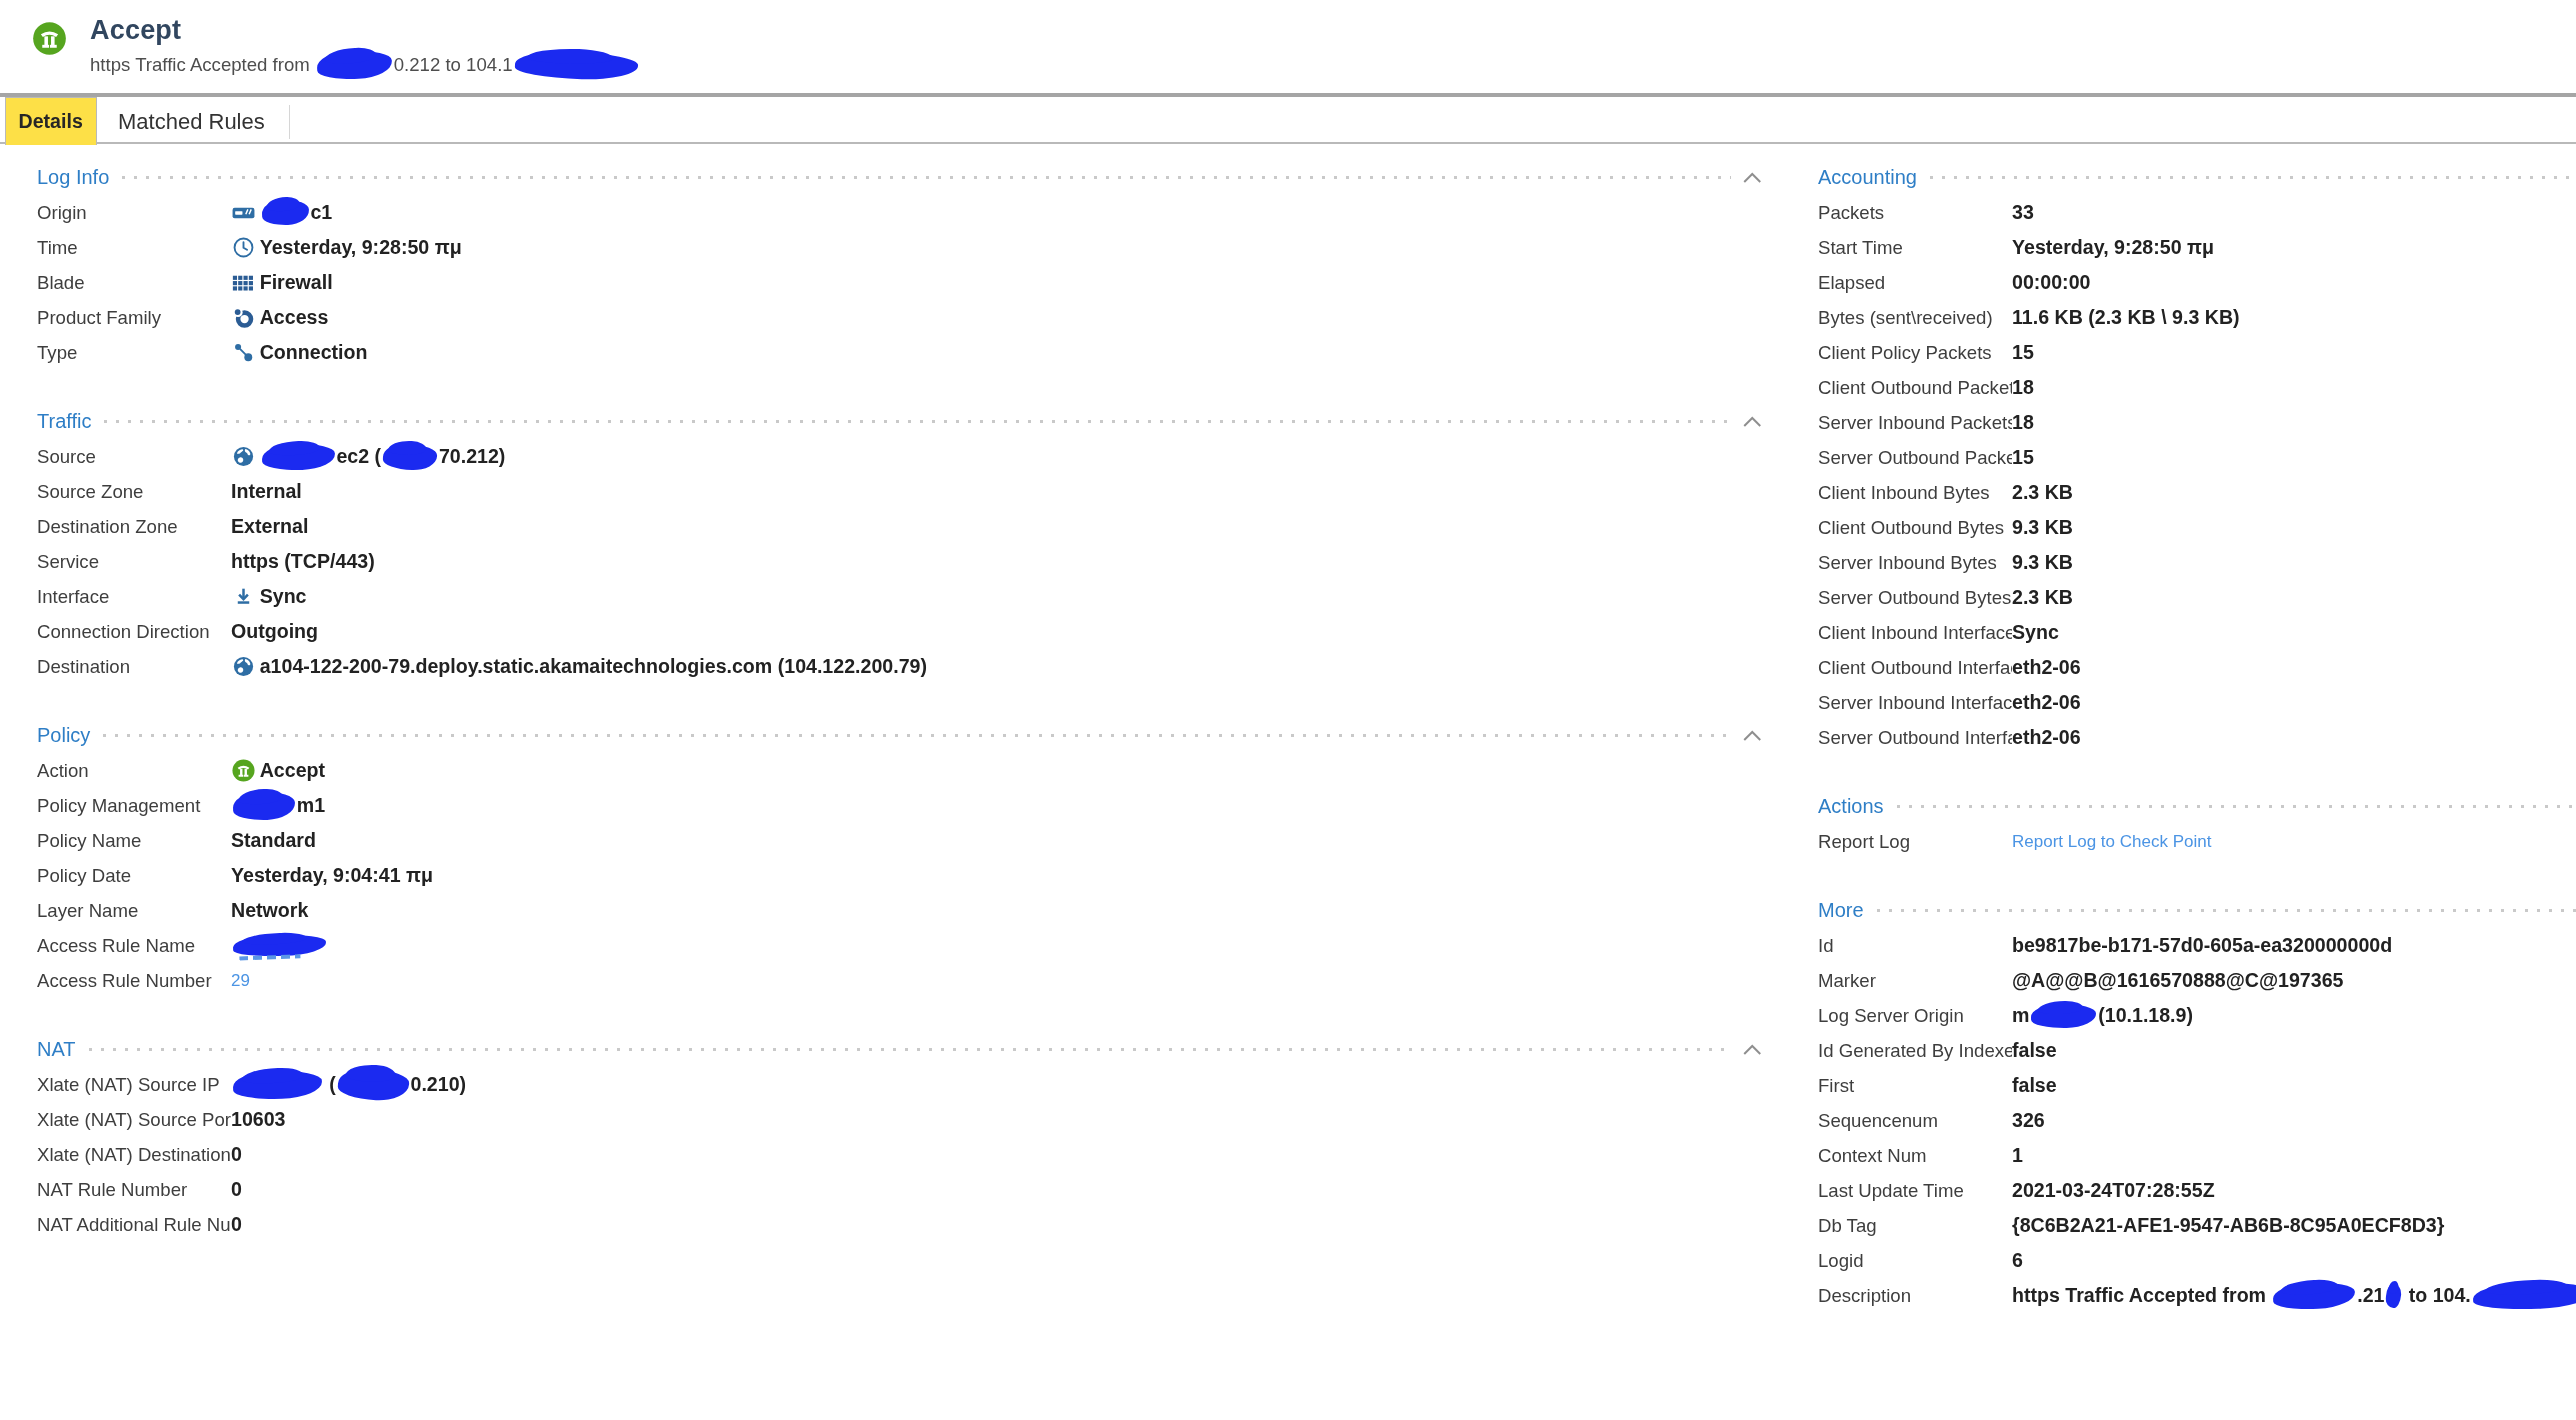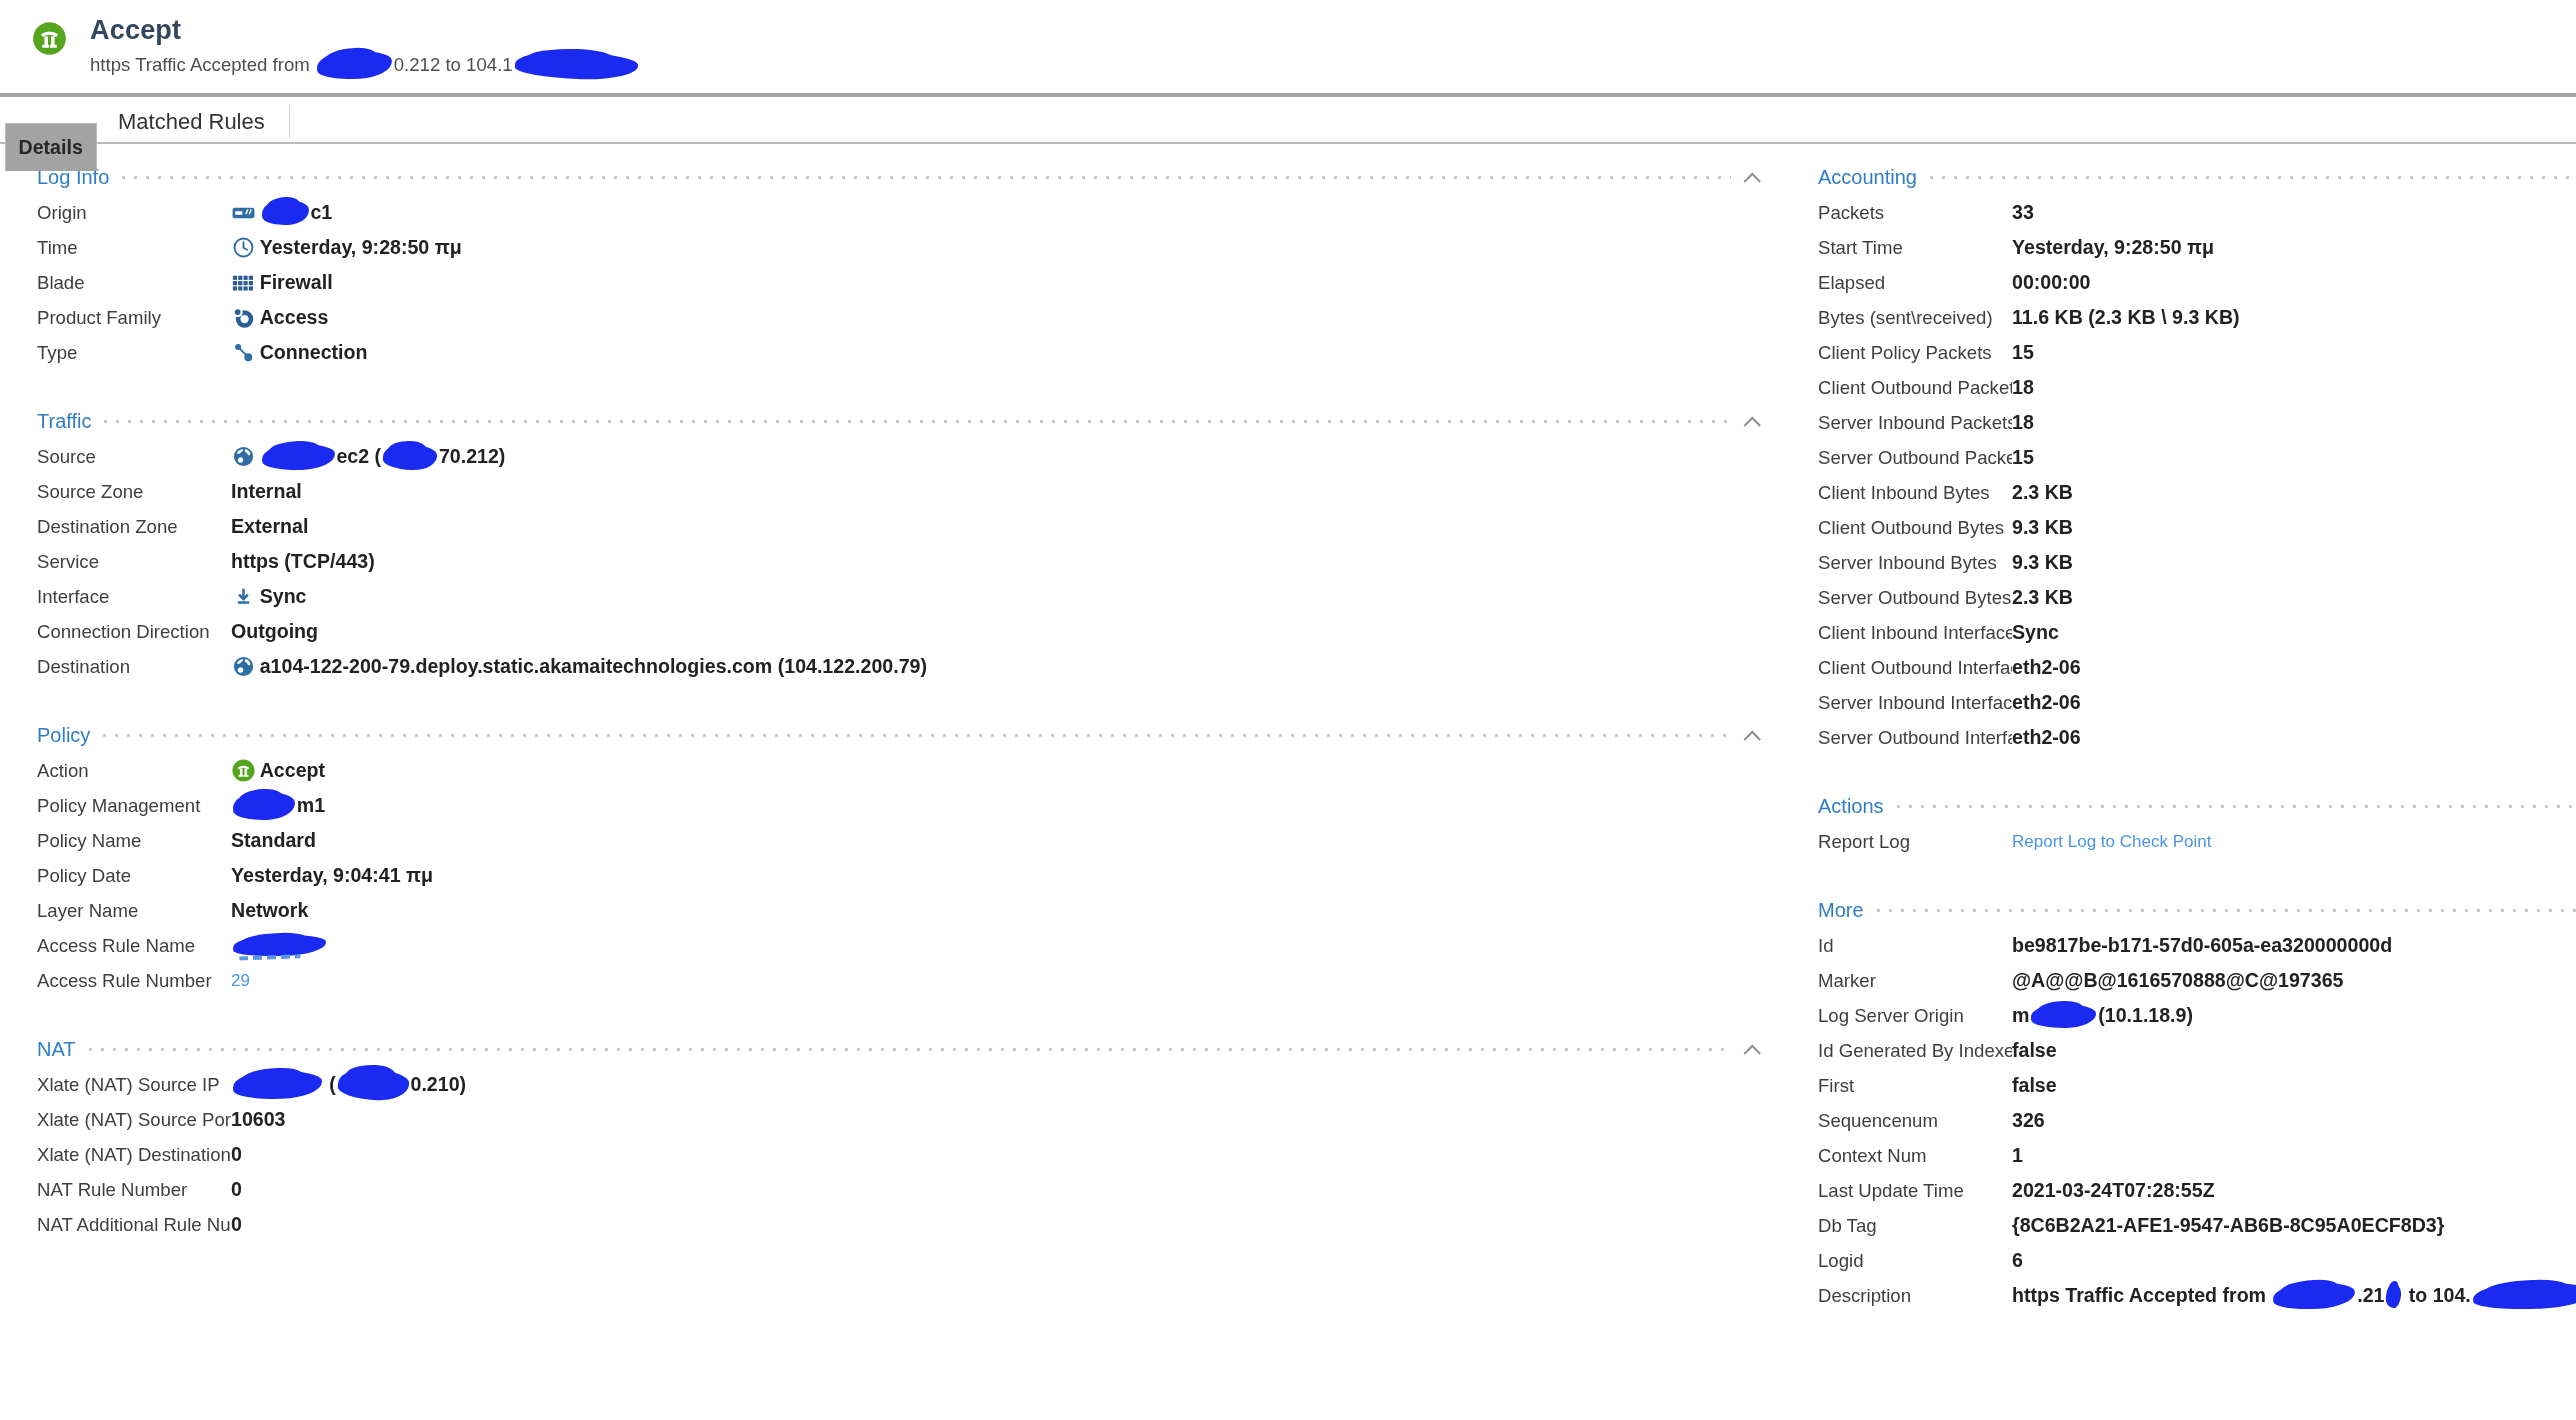--- a/index.html
+++ b/index.html
@@ -9,22 +9,22 @@
   .header{position:relative;height:93px;background:#fff;}
   .hdr-icon{position:absolute;left:31px;top:19.6px;width:37px;height:37px;}
   .hdr-icon svg{width:37px;height:37px;display:block;}
   .hdr-title{position:absolute;left:90px;top:15px;font-size:27px;font-weight:600;color:#31465f;letter-spacing:0.2px;}
   .hdr-sub{position:absolute;left:90px;top:50px;height:30px;display:flex;align-items:center;font-size:18.6px;color:#4e4e4e;white-space:pre;}
   .header-divider{position:absolute;left:0;right:0;top:93px;height:3.7px;background:#a5a5a5;}
 
   
   .tabbar{position:absolute;left:0;right:0;top:97px;height:47px;background:#fff;}
   .tabbar .bottomline{position:absolute;left:0;right:0;bottom:0;height:1.9px;background:#b9b9b9;}
-  .tab-active{position:absolute;left:4.7px;top:0;width:90px;height:47px;background:#a3a3a3;border:0.9px solid #b9b9b9;border-bottom:none;z-index:2;
-    display:flex;align-items:center;justify-content:center;font-size:19.6px;font-weight:700;color:#262626;cursor:pointer;margin-top:26px;}
+  .tab-active{position:absolute;left:4.7px;top:0;width:90px;height:47px;background:#fde047;border:0.9px solid #b9b9b9;border-bottom:none;z-index:2;
+    display:flex;align-items:center;justify-content:center;font-size:19.6px;font-weight:700;color:#262626;cursor:pointer;}
   .tab-plain{position:absolute;left:94px;top:7.5px;height:34px;padding:0 24px;display:flex;align-items:center;
     font-size:22px;color:#333;border-right:0.9px solid #d6d6d6;cursor:pointer;}
 
   
   #col-left{position:absolute;left:37px;top:160px;width:1729px;}
   #col-right{position:absolute;left:1818px;top:160px;width:758px;overflow:hidden;}
   .section{margin-bottom:34px;}
   .sec-head{display:flex;align-items:center;height:35px;}
   .sec-title{font-size:20px;color:#2e7ec6;white-space:nowrap;}
   .dotrule{flex:1;height:2.8px;margin-left:13px;background:repeating-linear-gradient(to right,#c9c9c9 0 2.8px,transparent 2.8px 12px);}

